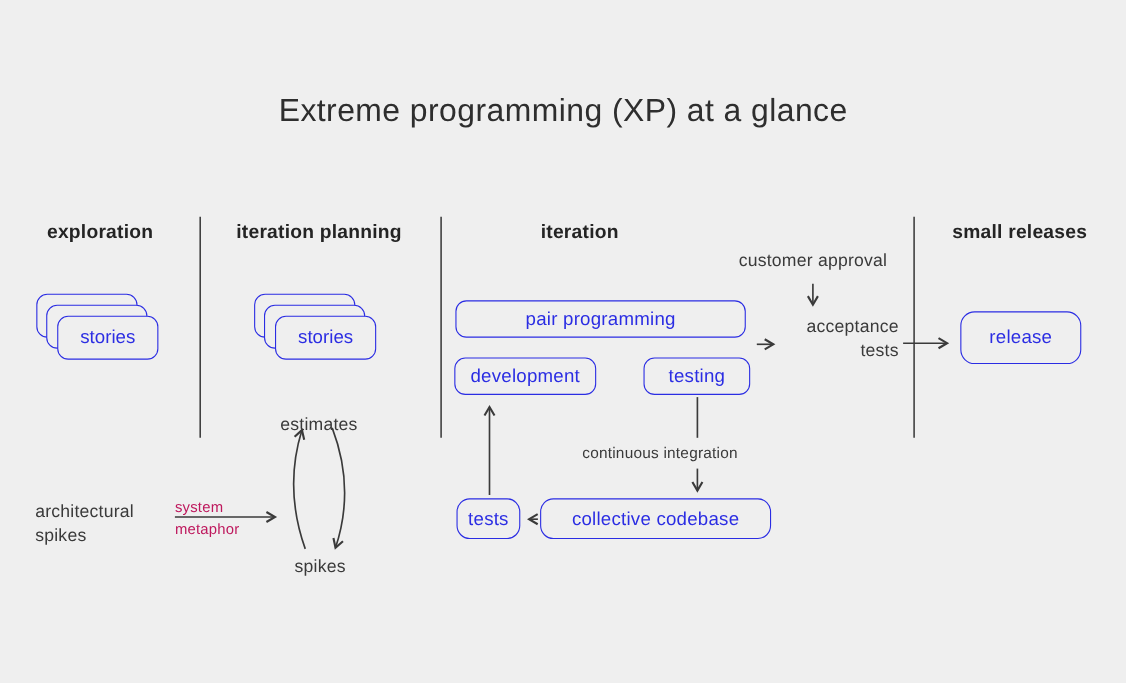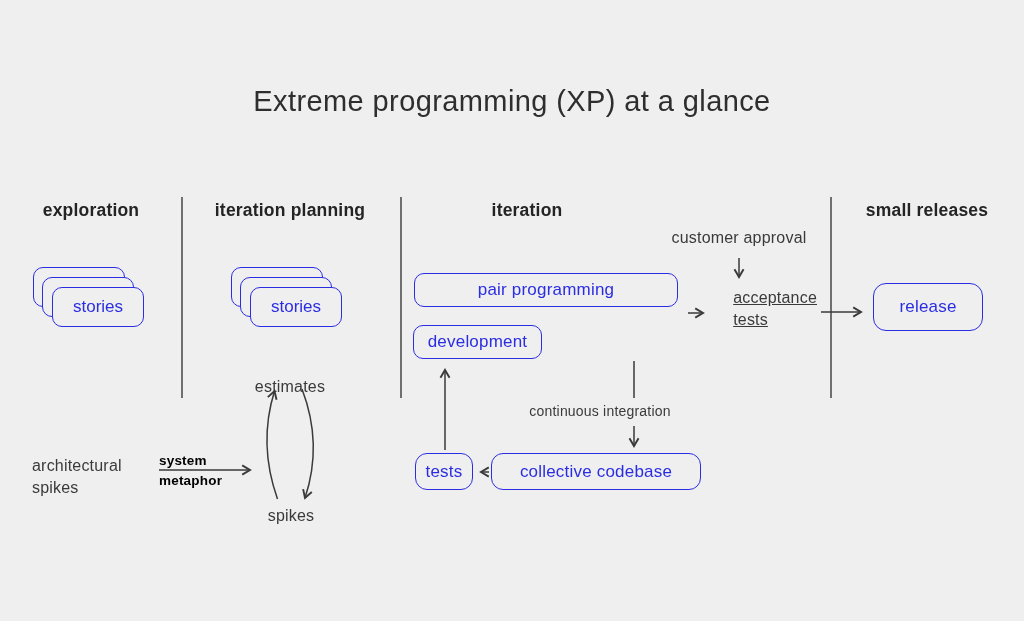--- a/index.html
+++ b/index.html
@@ -51,22 +51,22 @@
     box-sizing:border-box;
     display:flex;align-items:center;justify-content:center;
     color:var(--blue);font-size:17px;font-weight:500;
   }
   .label{
     position:absolute;z-index:2;
     color:#3a3a3a;font-size:16px;letter-spacing:0.2px;
   }
   .label.centered{transform:translateX(-50%);white-space:nowrap;}
   .label.multiline{white-space:pre-line;line-height:22px;}
-  .label.right-block{transform:translateX(-100%);text-align:left;white-space:pre-line;line-height:21.5px;text-decoration:underline;}
-  .label.small{font-size:13.5px;line-height:19.5px;color:#000000;font-weight:bold;}
+  .label.right-block{transform:translateX(-100%);text-align:right;white-space:pre-line;line-height:21.5px;}
+  .label.small{font-size:13.5px;line-height:19.5px;color:#be185d;}
   .label.ci{font-size:14px;}
 </style>
 </head>
 <body>
 
 <div class="canvas">
 
   <h1 class="title">Extreme programming (XP) at a glance</h1>
 
   <div class="col-header" style="left:91px">exploration</div>
@@ -108,20 +108,21 @@
   <div class="card" style="left:33px;top:267px"></div>
   <div class="card" style="left:42px;top:277px"></div>
   <div class="card" style="left:52px;top:287px">stories</div>
 
   <div class="card" style="left:231px;top:267px"></div>
   <div class="card" style="left:240px;top:277px"></div>
   <div class="card" style="left:250px;top:287px">stories</div>
 
   <div class="node" style="left:414px;top:273px;width:264px;height:34px">pair programming</div>
   <div class="node" style="left:413px;top:325px;width:129px;height:34px">development</div>
+  <div class="node" style="left:585px;top:325px;width:97px;height:34px">testing</div>
   <div class="node" style="left:415px;top:453px;width:58px;height:37px;border-radius:12px">tests</div>
   <div class="node" style="left:491px;top:453px;width:210px;height:37px;border-radius:12px">collective codebase</div>
 
   <div class="node" style="left:873px;top:283px;width:110px;height:48px;border-radius:13px">release</div>
 
   <div class="label centered" style="left:290px;top:378px">estimates</div>
   <div class="label centered" style="left:291px;top:507px">spikes</div>
   <div class="label multiline" style="left:32px;top:455px">architectural
 spikes</div>
   <div class="label small multiline" style="left:159px;top:451px;line-height:19.5px">system

